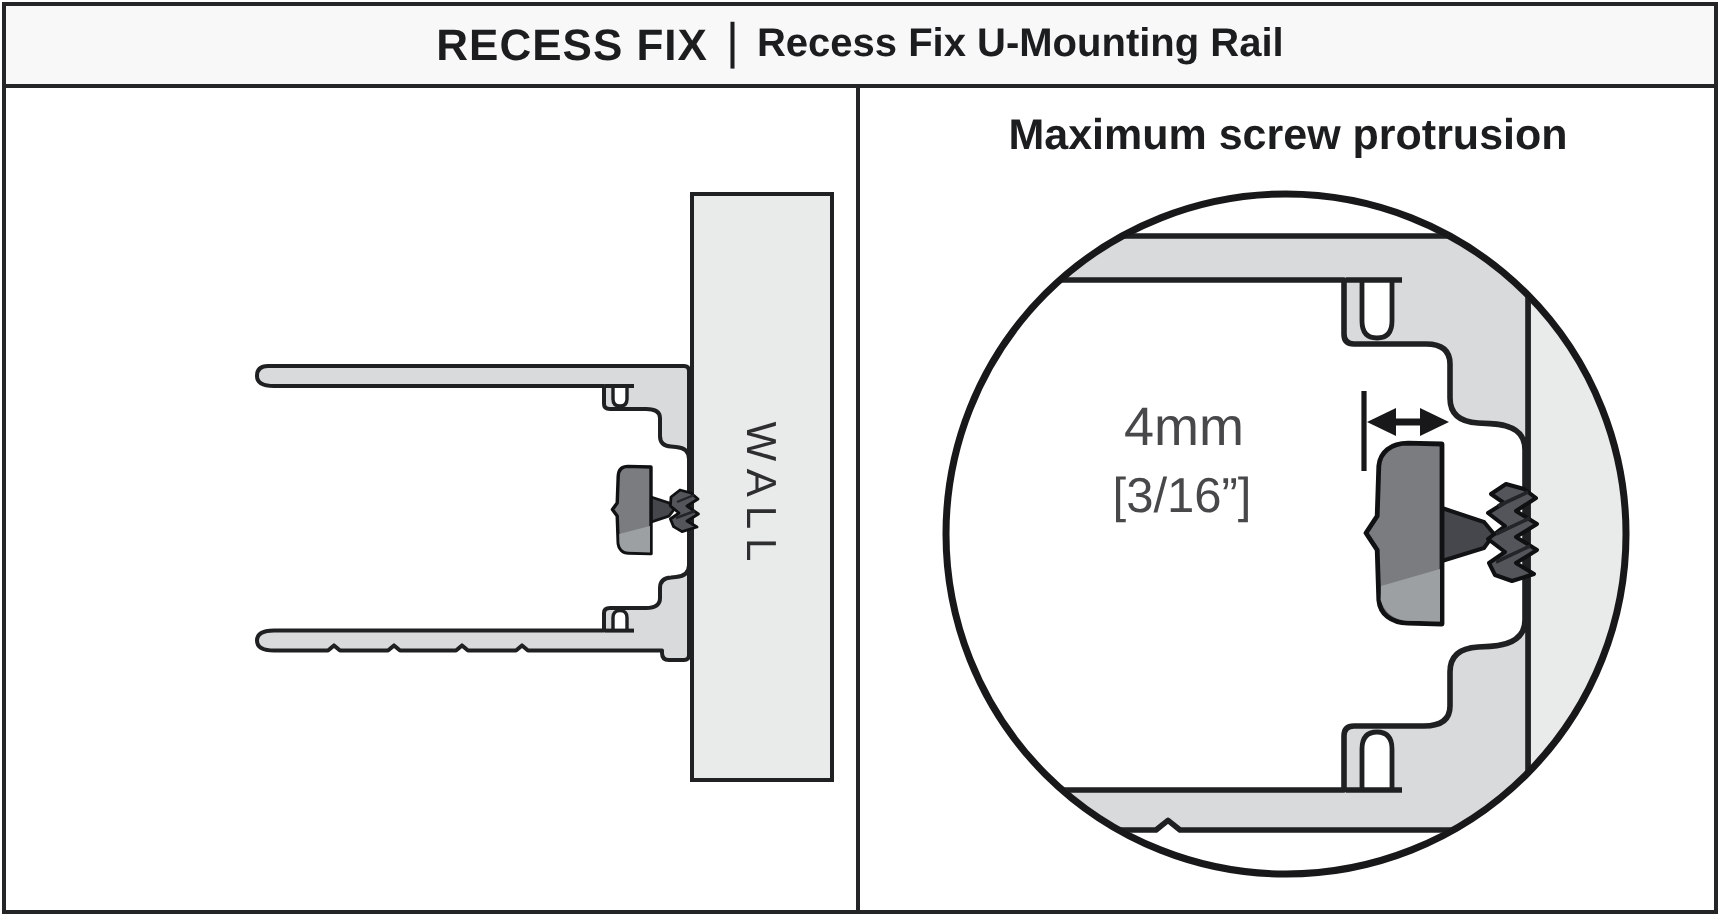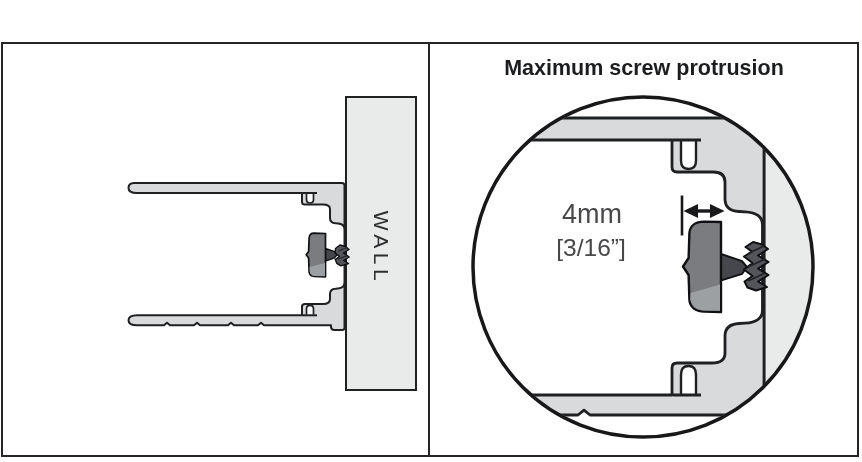--- a/index.html
+++ b/index.html
@@ -17,20 +17,25 @@
   .panel-svg{position:absolute;top:44px;}
   #left-svg{left:3px;}
   #right-svg{left:430px;}
   svg text{font-family:"Liberation Sans",sans-serif;}
 </style>
 </head>
 <body>
 
 <div id="stage">
 
+  <div class="titlebar">
+    <span class="brand">RECESS FIX</span>
+    <span class="sep">|</span>
+    <span class="product">Recess Fix U-Mounting Rail</span>
+  </div>
 
   <div class="frame"></div>
   <div class="vdiv"></div>
 
   <svg id="left-svg" class="panel-svg" width="424" height="411" viewBox="2 44 424 411">
 
     <rect x="345" y="97" width="70" height="293" stroke="#202123" stroke-width="2" fill="#e9eaea"></rect>
     <text transform="translate(372.5 248) rotate(90)" text-anchor="middle" font-size="21" letter-spacing="4.5" font-weight="400" fill="#2e2e30">WALL</text>
 
     <path stroke="#1f2022" stroke-width="2" stroke-linejoin="round" d="M 133,183 H 341 Q 343.5,183 343.5,185.5 V 327.5 Q 343.5,330 341,330 H 333.5

